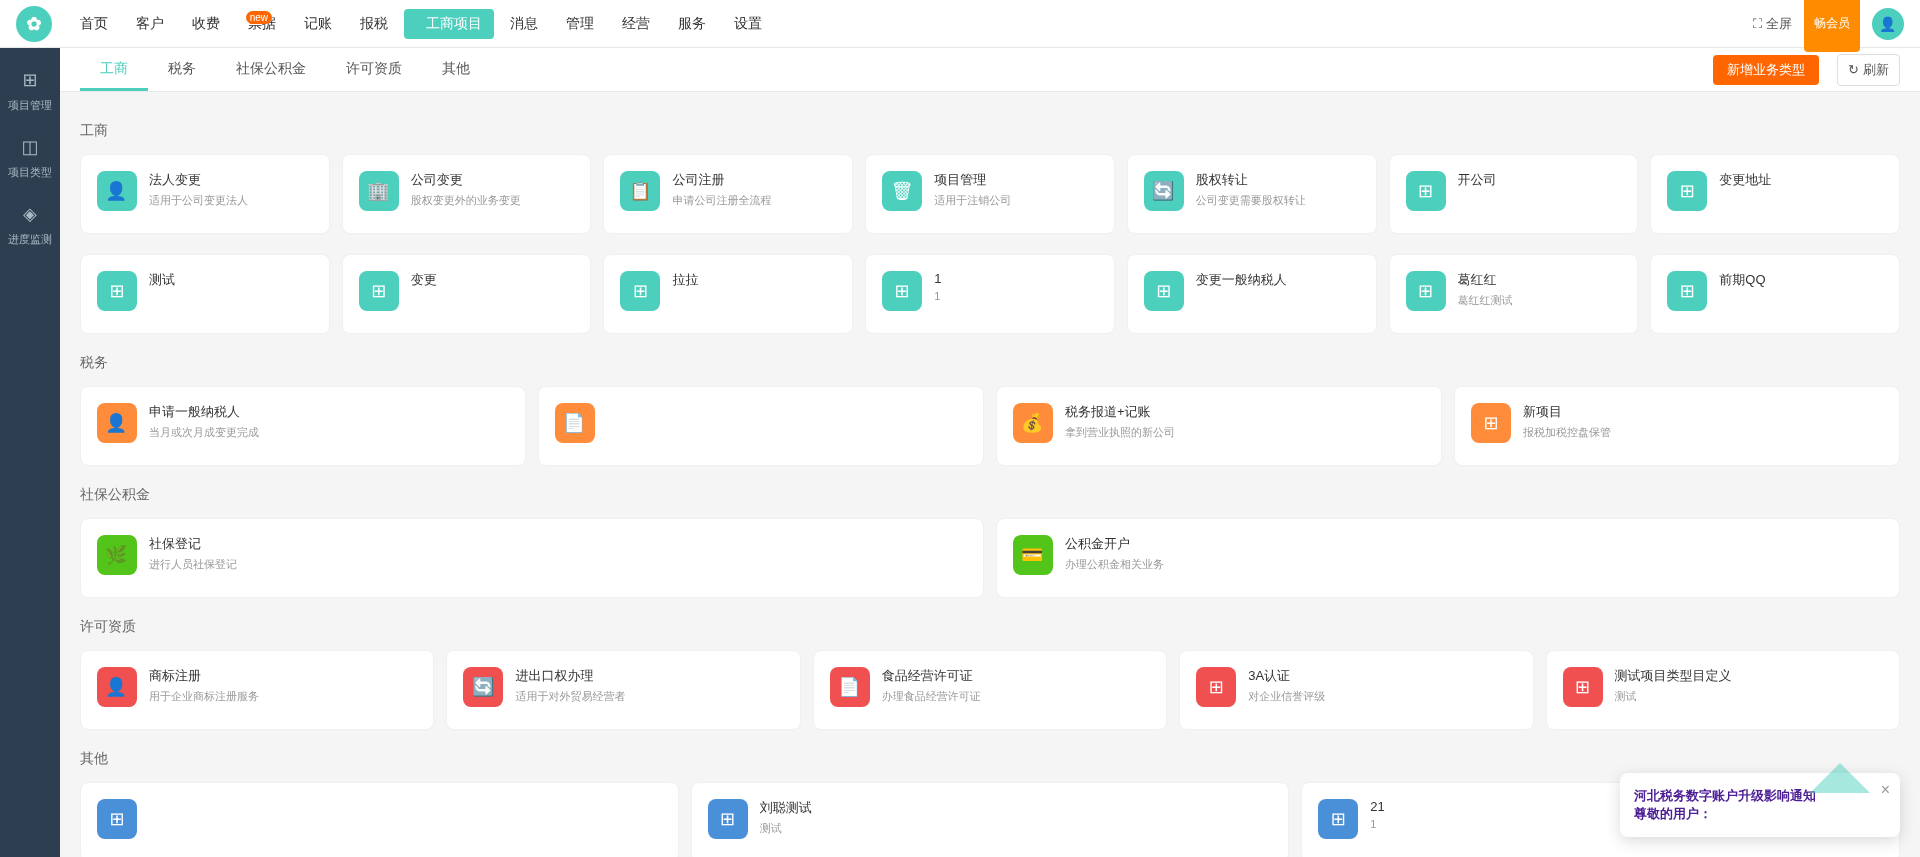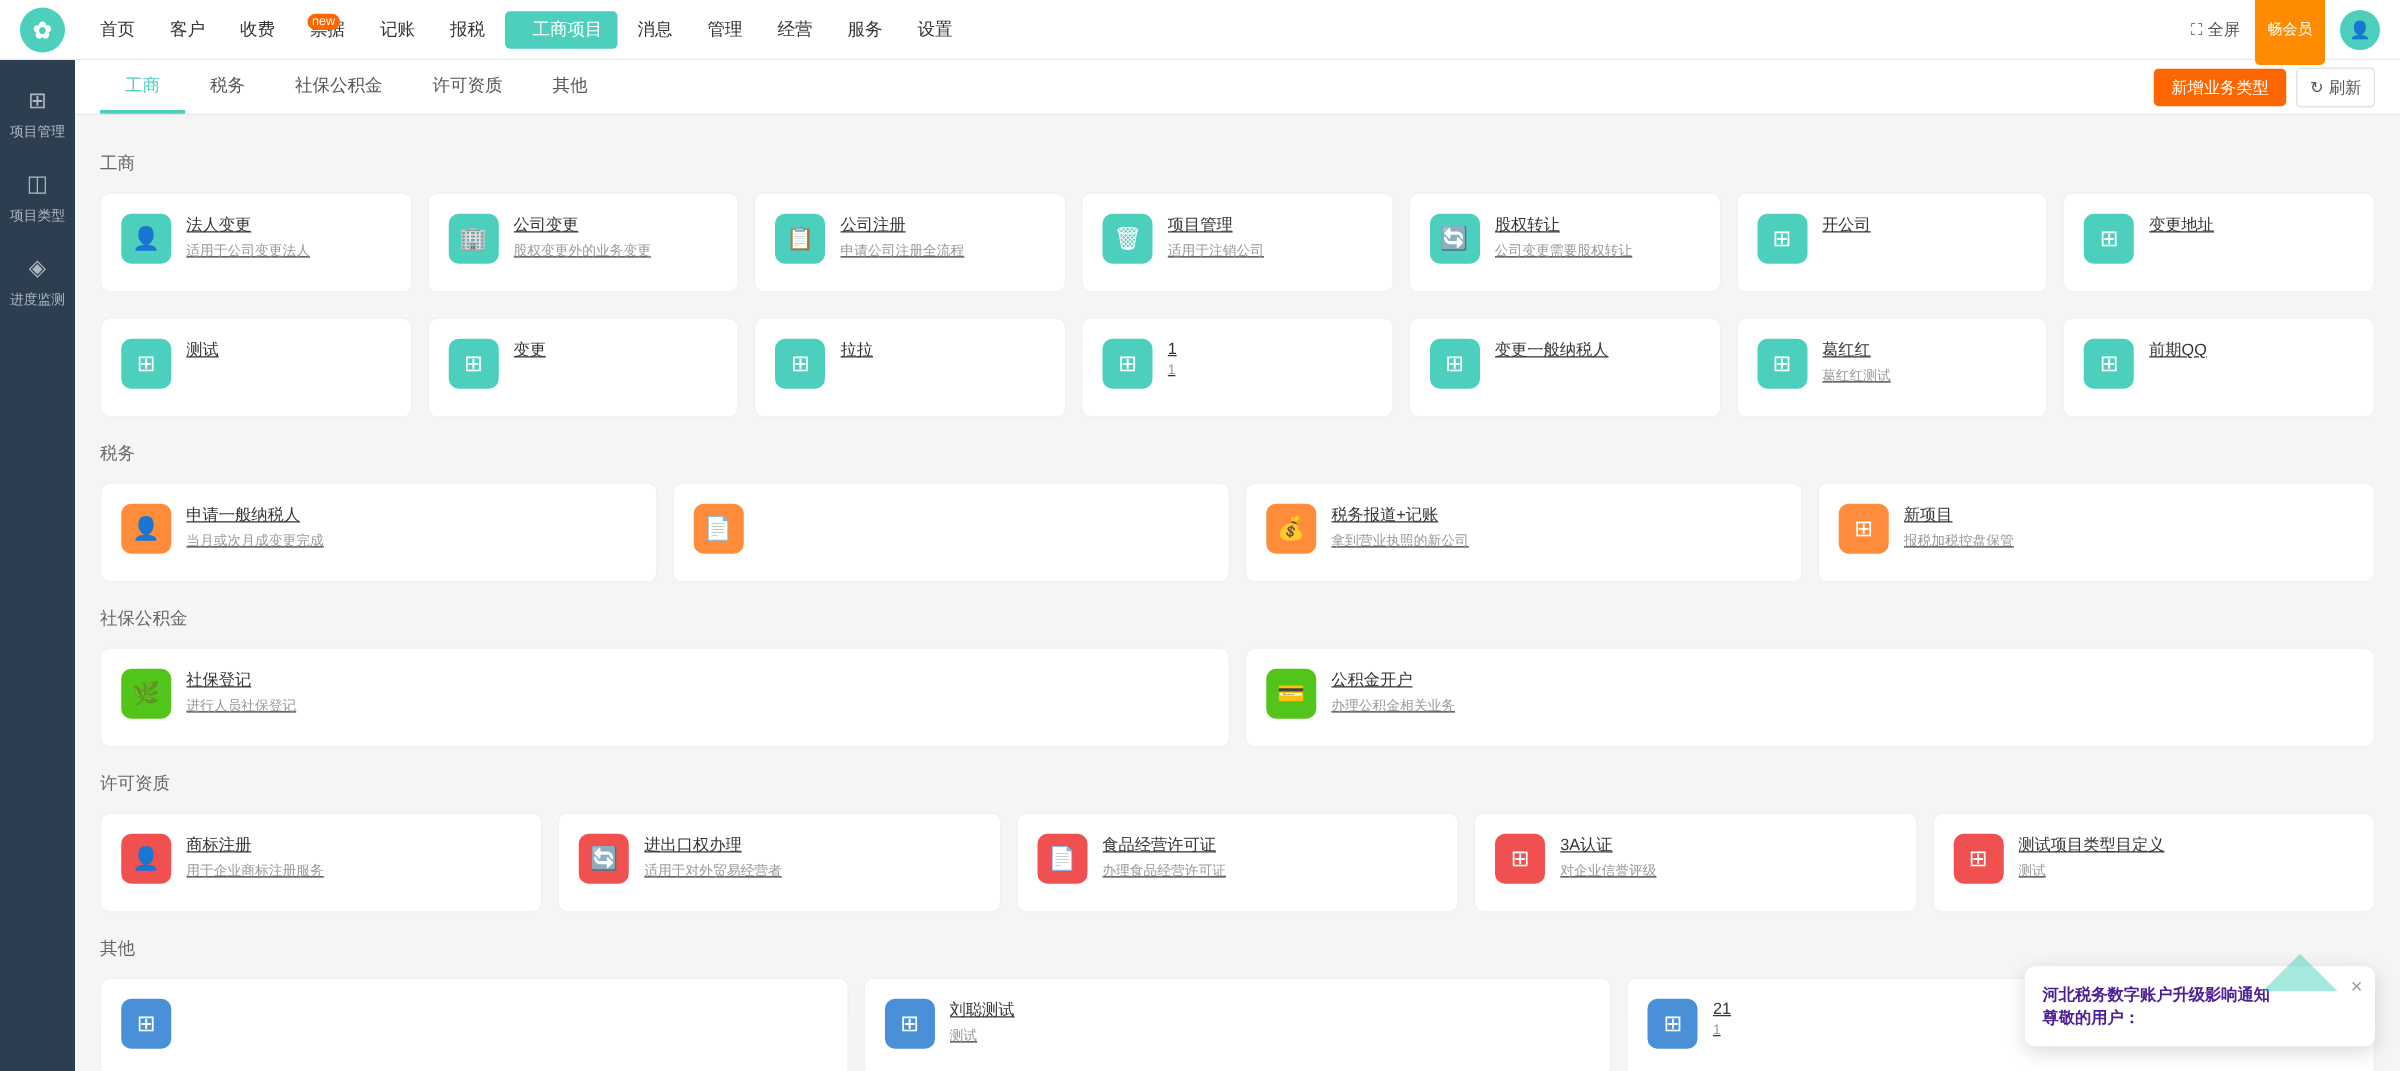--- a/index.html
+++ b/index.html
@@ -142,21 +142,21 @@
     }
     .tab-item.active {
       color: #4dcfbd;
       border-bottom-color: #4dcfbd;
       font-weight: 500;
     }
     .tab-actions {
       margin-left: auto;
       display: flex;
       align-items: center;
-      gap: 8px;
+      gap: 18px;
     }
     .btn-add {
       background: #ff6600;
       color: #fff;
       border: none;
       padding: 6px 14px;
       border-radius: 4px;
       cursor: pointer;
       font-size: 13px;
     }
@@ -205,21 +205,21 @@
       display: flex; align-items: center; justify-content: center;
       flex-shrink: 0;
       font-size: 18px;
       color: #fff;
     }
     .card-icon.teal { background: #4dcfbd; }
     .card-icon.orange { background: #ff8c3a; }
     .card-icon.red { background: #f05050; }
     .card-icon.blue { background: #4a90d9; }
     .card-icon.green { background: #52c41a; }
-    .card-info { flex: 1; min-width: 0; text-decoration: underline; }
+    .card-info { flex: 1; min-width: 0; }
     .card-name {
       font-size: 13px;
       font-weight: 500;
       color: #333;
       margin-bottom: 4px;
       white-space: nowrap;
       overflow: hidden;
       text-overflow: ellipsis;
     }
     .card-desc {

